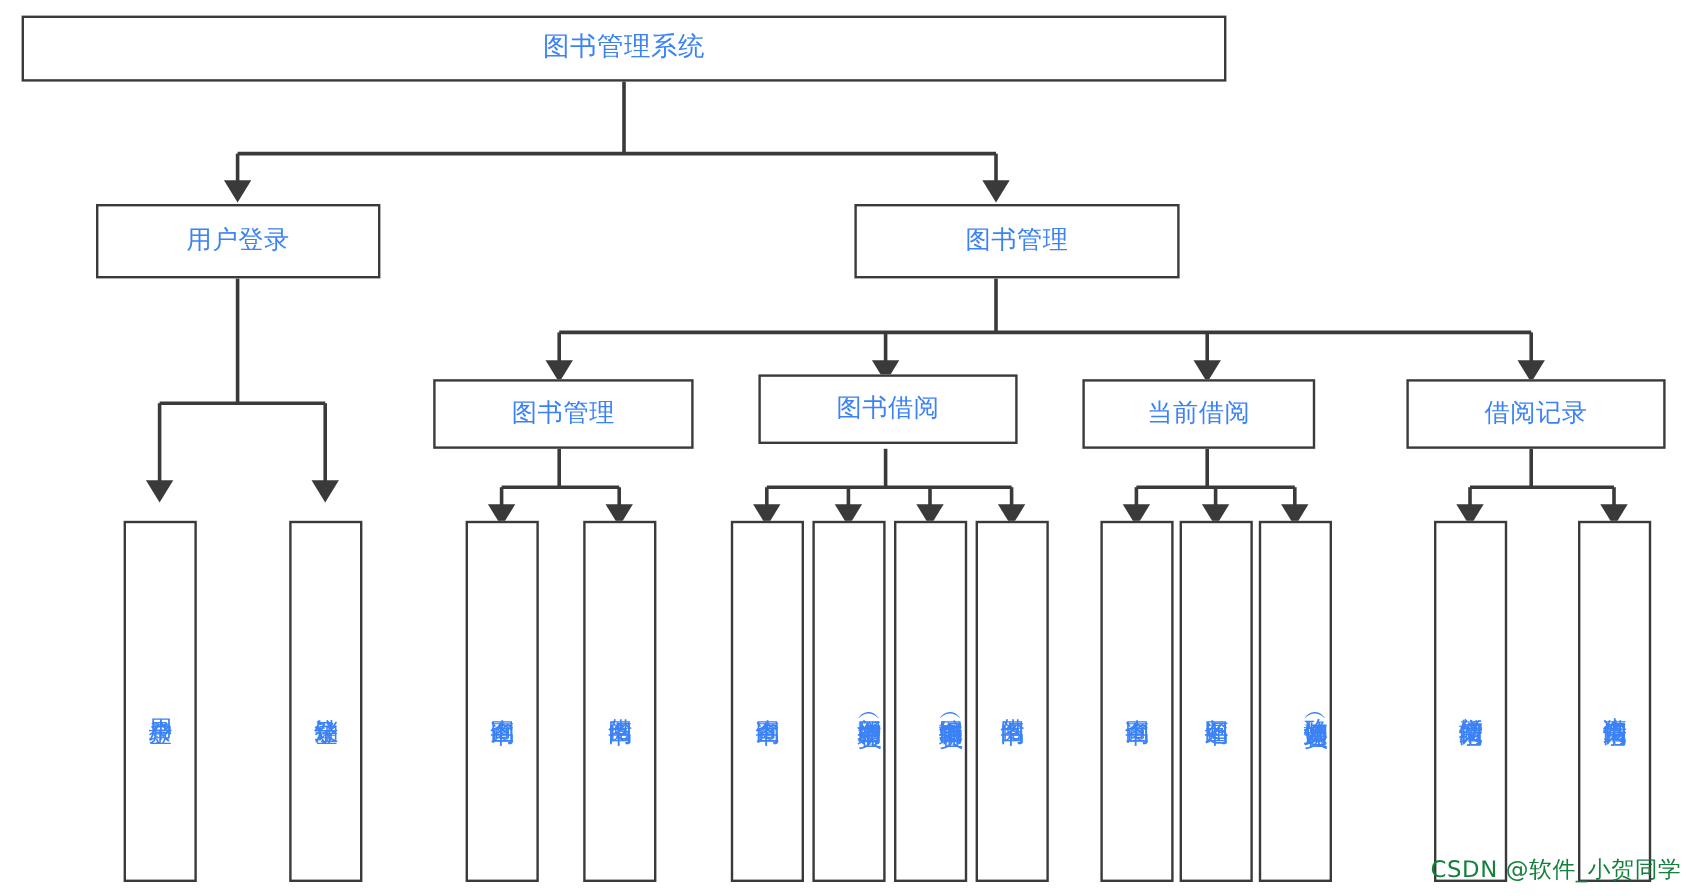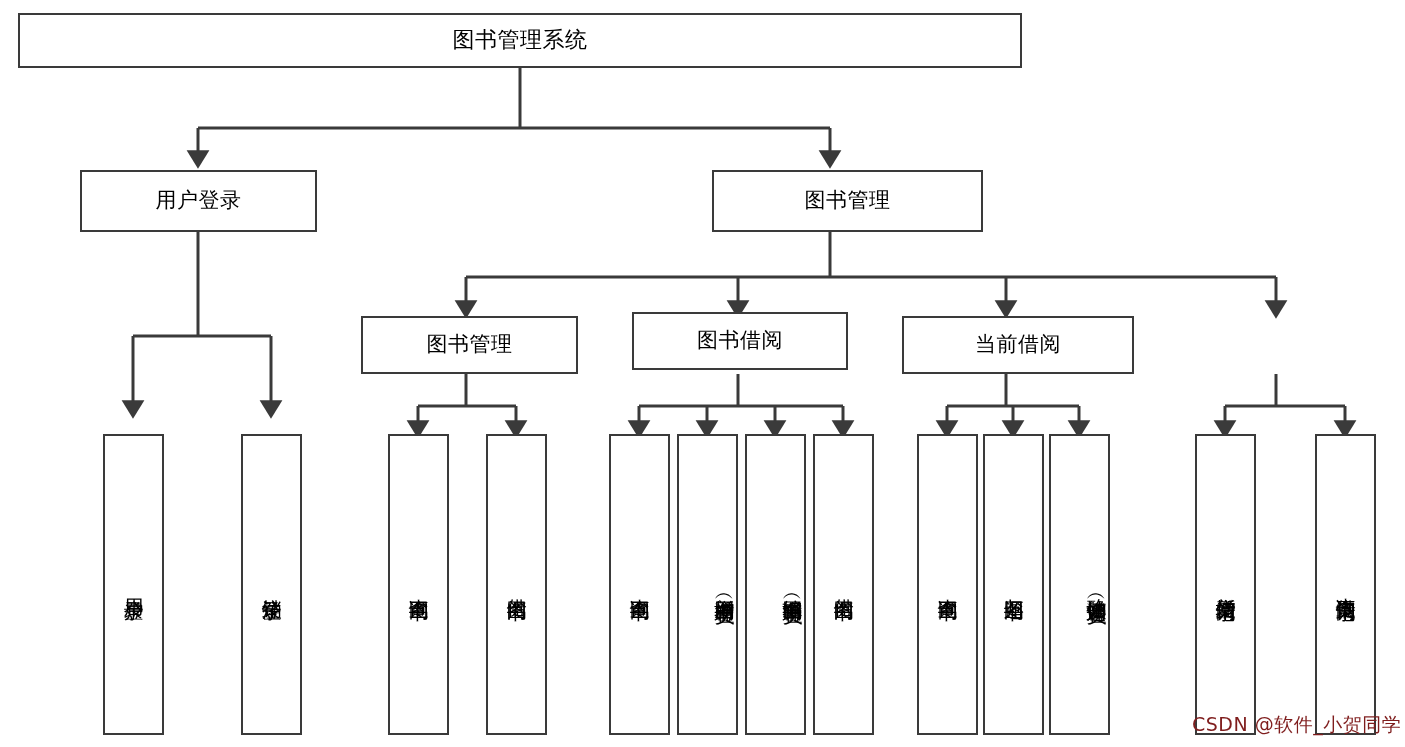--- a/index.html
+++ b/index.html
@@ -18,21 +18,21 @@
     overflow: hidden;
   }
   .node {
     position: absolute;
     box-sizing: border-box;
     border: 2.5px solid #3a3a3a;
     background: #ffffff;
     display: flex;
     align-items: center;
     justify-content: center;
-    color: #000000;
+    color: #3b82f6;
   }
   .node-h {
     font-size: 21px;
     letter-spacing: 0.5px;
     line-height: 1.1;
     white-space: nowrap;
   }
   .node-root {
     font-size: 22px;
   }
@@ -57,21 +57,21 @@
     top: 0;
     width: 1405px;
     height: 747px;
     pointer-events: none;
   }
   .watermark {
     position: absolute;
     left: 1192px;
     top: 712px;
     font-size: 19px;
-    color: #7f1d1d;
+    color: #15803d;
     white-space: nowrap;
     letter-spacing: 0.5px;
   }
 </style>
 </head>
 <body>
 
 <div id="canvas">
 
   <svg id="wires" viewBox="0 0 1405 747" xmlns="http://www.w3.org/2000/svg">
@@ -125,21 +125,22 @@
     </g>
   </svg>
 
   <div class="node node-h node-root" style="left:18px; top:13px; width:1004px; height:55px;">图书管理系统</div>
 
   <div class="node node-h" style="left:80px; top:170px; width:237px; height:62px;">用户登录</div>
   <div class="node node-h" style="left:712px; top:170px; width:271px; height:62px;">图书管理</div>
 
   <div class="node node-h" style="left:361px; top:316px; width:217px; height:58px;">图书管理</div>
   <div class="node node-h" style="left:632px; top:312px; width:216px; height:58px;">图书借阅</div>
-  <div class="node node-h" style="left:902px; top:316px; width:232px; height:58px;">当前借阅</div>
+  <div class="node node-h" style="left:902px; top:316px; width:194px; height:58px;">当前借阅</div>
+  <div class="node node-h" style="left:1172px; top:316px; width:216px; height:58px;">借阅记录</div>
 
   <div class="node node-v mid" style="left:103px; top:434px; width:61px; height:301px;">用户登录</div>
   <div class="node node-v mid" style="left:241px; top:434px; width:61px; height:301px;">注销登录</div>
 
   <div class="node node-v mid" style="left:388px; top:434px; width:61px; height:301px;">查询图书</div>
   <div class="node node-v mid" style="left:486px; top:434px; width:61px; height:301px;">借阅图书</div>
 
   <div class="node node-v mid" style="left:609px; top:434px; width:61px; height:301px;">查询图书</div>
   <div class="node node-v" style="left:677px; top:434px; width:61px; height:301px;">新增图书（管理员）</div>
   <div class="node node-v" style="left:745px; top:434px; width:61px; height:301px;">编辑图书（管理员）</div>

